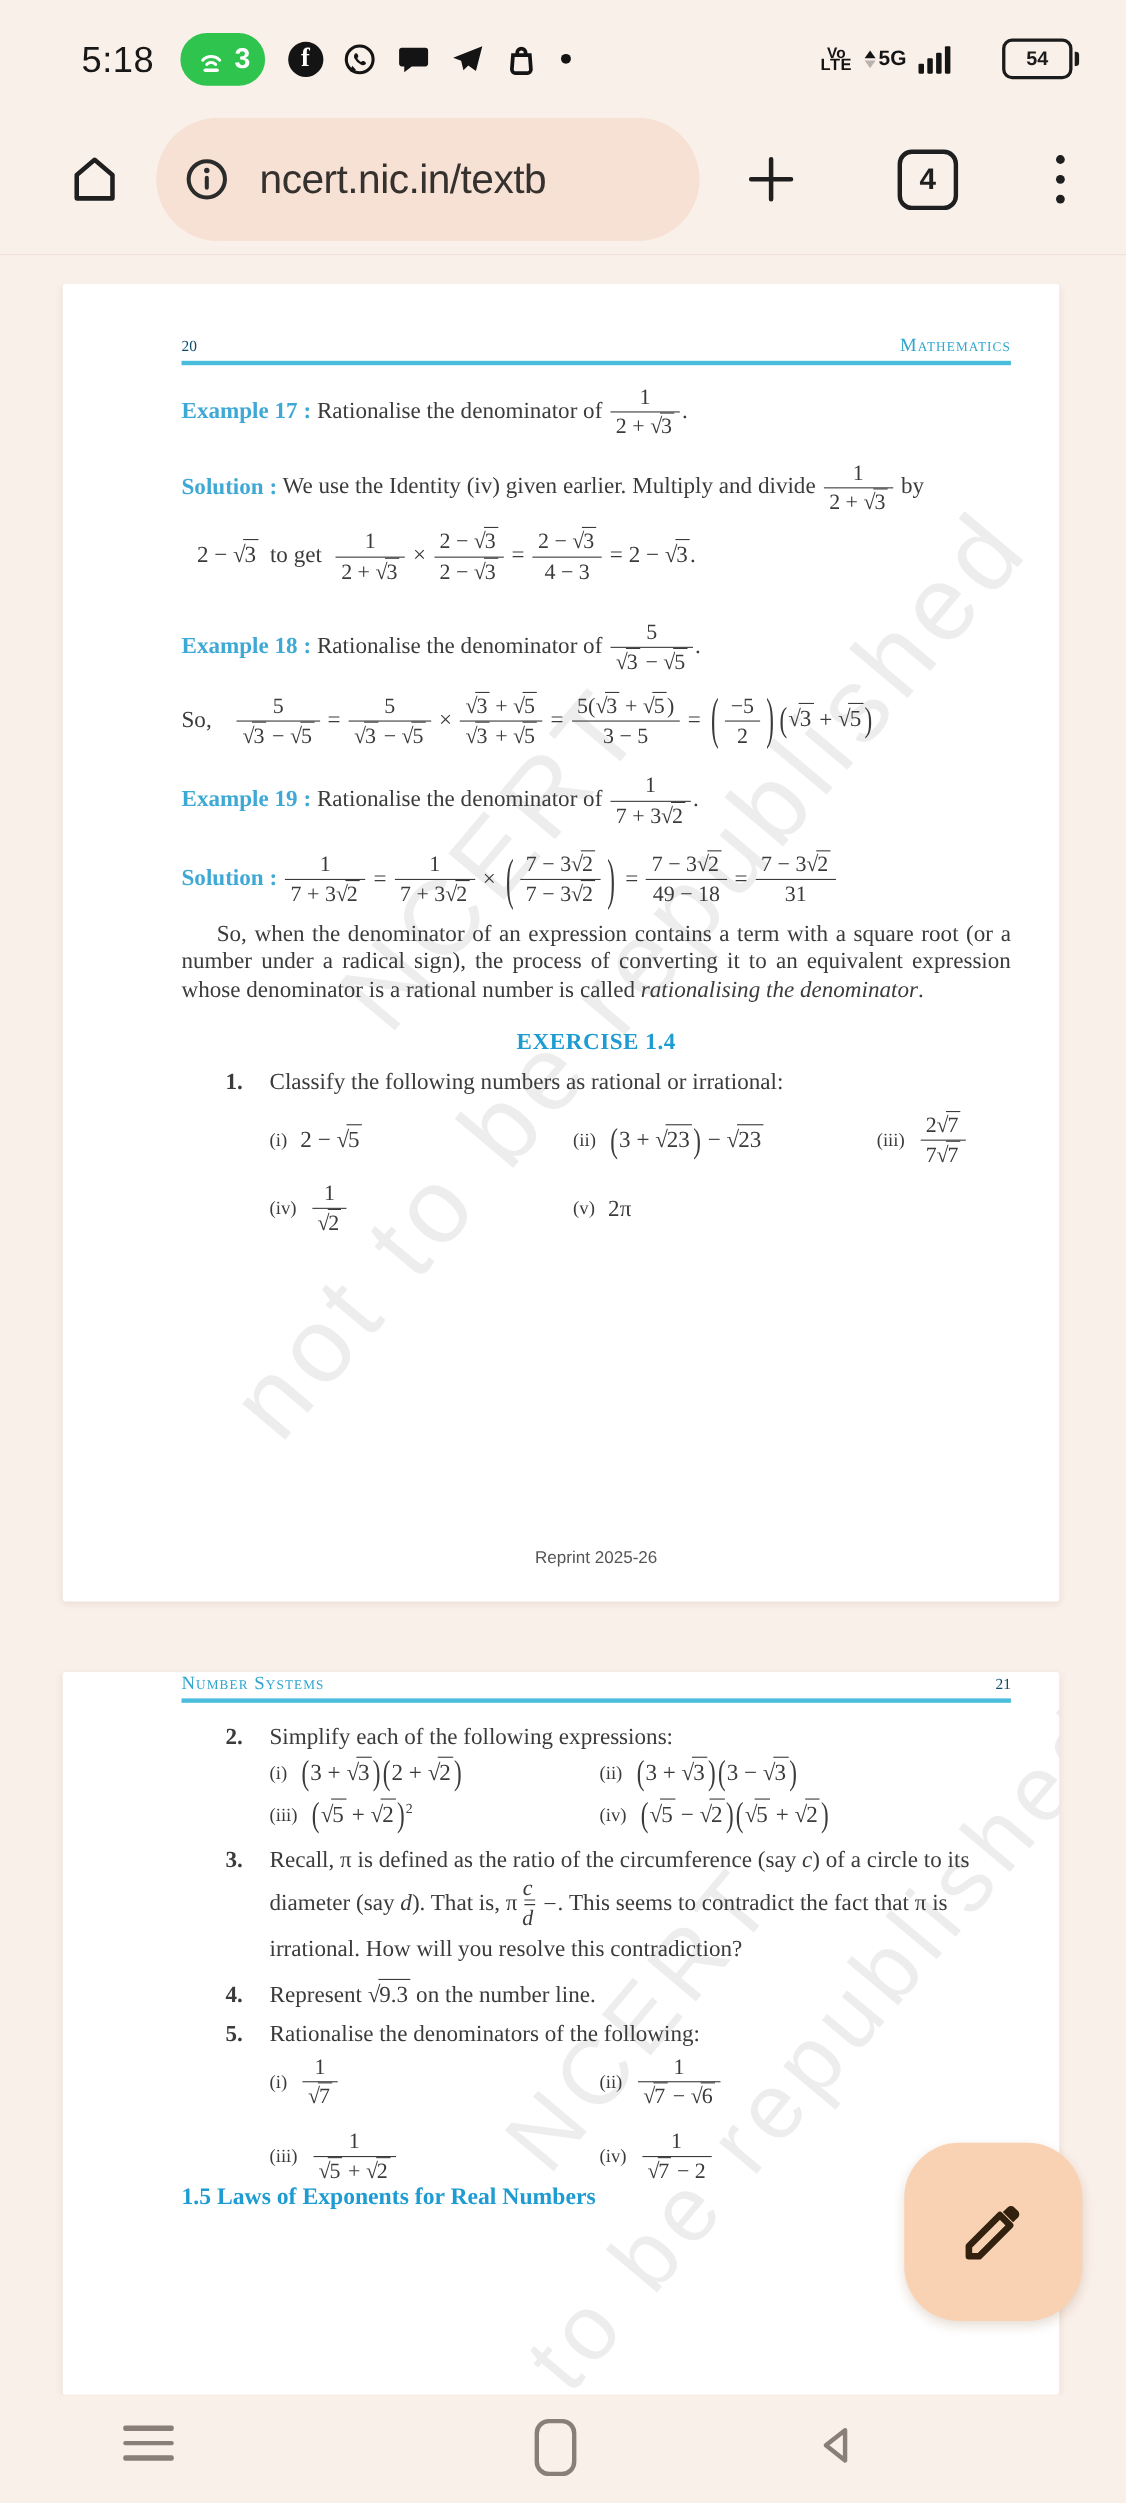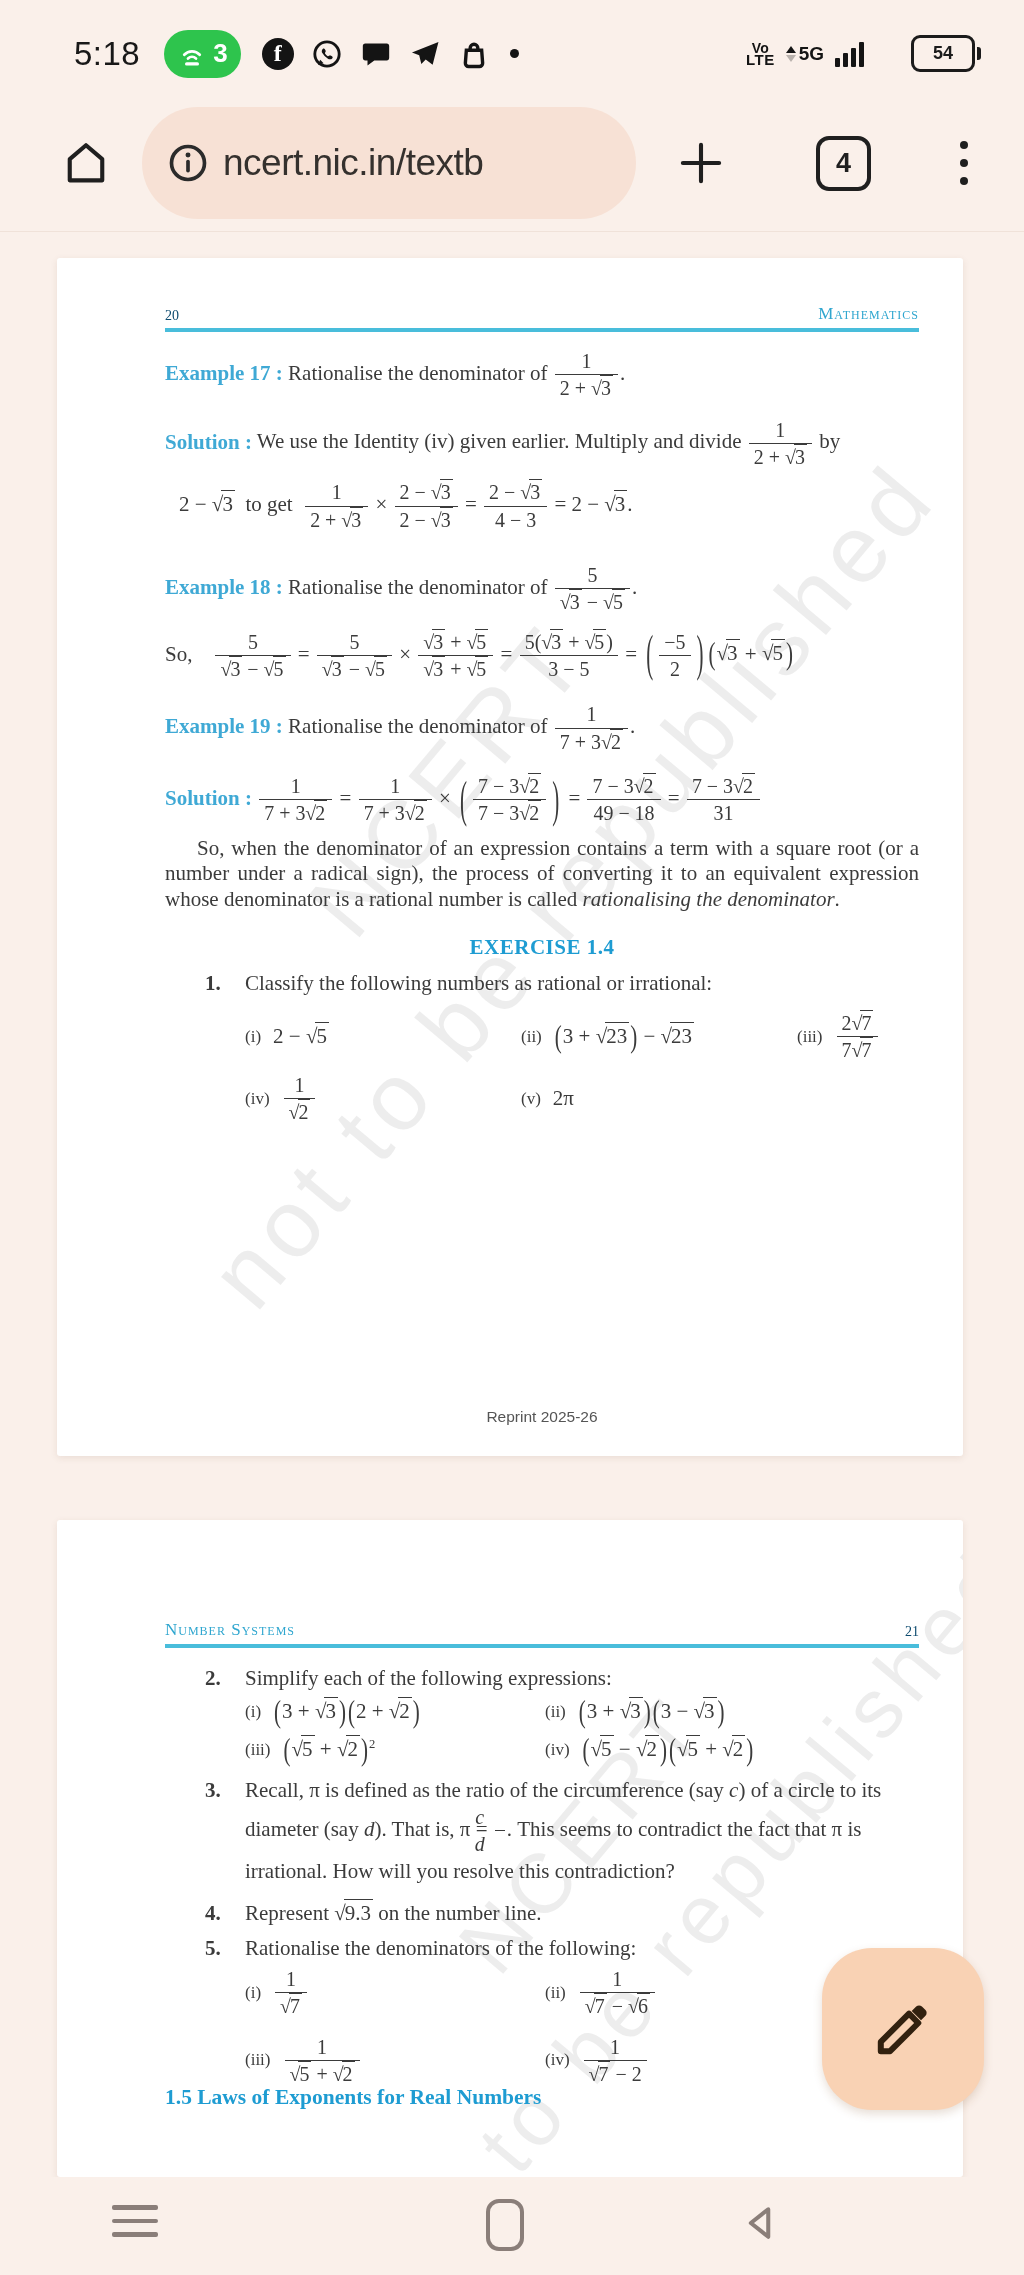--- a/index.html
+++ b/index.html
@@ -27,38 +27,38 @@
   .g5{font-size:19px;font-weight:700;color:#141414;}
   .bars{display:flex;align-items:flex-end;gap:3px;height:26px;}
   .bars i{display:block;width:5px;background:#141414;border-radius:1px;}
   .battery{display:flex;align-items:center;padding-left:36px;}
   .batt-body{width:58px;height:31px;border:3px solid #1b1b1b;border-radius:9px;display:flex;align-items:center;justify-content:center;font-size:18px;font-weight:600;color:#1b1b1b;background:#FAF0EA;}
   .batt-nub{width:4px;height:13px;background:#1b1b1b;border-radius:0 3px 3px 0;margin-left:2px;}
   
   .toolbar{position:absolute;top:95px;left:0;right:0;height:137px;display:flex;align-items:center;border-bottom:1px solid #F0E2D9;box-sizing:border-box;}
   .homebtn{margin-left:58px;width:56px;height:56px;display:flex;align-items:center;justify-content:center;}
   .homebtn svg{width:52px;height:52px;}
-  .urlpill{margin-left:28px;width:494px;height:112px;background:#F7E1D5;border-radius:56px;display:flex;align-items:center;padding:0 24px;gap:13px;box-sizing:border-box;}
+  .urlpill{margin-left:28px;width:494px;height:112px;background:#F7E1D5;border-radius:56px;display:flex;align-items:center;padding:0 24px;gap:26px;box-sizing:border-box;}
   .urlpill svg{width:44px;height:44px;flex:none;}
   .urltext{font-size:37px;color:#35312e;white-space:nowrap;overflow:hidden;letter-spacing:-0.5px;}
   .plusbtn{margin-left:34px;width:62px;height:62px;display:flex;align-items:center;justify-content:center;}
   .plusbtn svg{width:58px;height:58px;}
   .tabbtn{margin-left:84px;width:47px;height:47px;border:4px solid #1f1f1f;border-radius:13px;display:flex;align-items:center;justify-content:center;font-size:27px;font-weight:700;color:#1f1f1f;}
   .kebab{margin-left:80px;display:flex;flex-direction:column;gap:10px;width:26px;align-items:center;}
   .kebab i{width:8px;height:8px;border-radius:50%;background:#1f1f1f;display:block;}
   
   .page{position:absolute;left:57px;width:906px;background:#ffffff;box-shadow:0 2px 7px rgba(96,62,40,0.10);border-radius:3px;overflow:hidden;font-family:"Liberation Serif",serif;color:#3b3b3b;}
   .page1{top:258px;height:1198px;}
   .page2{top:1520px;height:657px;}
   .pcontent{position:relative;z-index:1;padding:0 44px 0 108px;}
   .watermark{position:absolute;z-index:0;left:50%;top:48%;transform:translate(-50%,-50%) rotate(-50deg);text-align:center;color:rgba(140,140,140,0.16);font-size:96px;letter-spacing:8px;line-height:1.7;white-space:nowrap;pointer-events:none;font-family:"Liberation Sans",sans-serif;}
   .page2 .watermark{left:64%;top:55%;font-size:84px;}
   .phead{display:flex;justify-content:space-between;align-items:flex-end;border-bottom:4px solid #49BDDB;padding-bottom:4px;}
   .page1 .phead{margin-top:46px;}
-  .page2 .phead{margin-top:100px;}
+  .page2 .phead{}
   .pgno{font-size:14px;color:#0c4a6e;}
   .rhead{font-size:17px;color:#2FA6CF;font-variant:small-caps;letter-spacing:1px;font-weight:500;}
   .bookline{font-size:21px;line-height:1.25;}
   .exlabel,.sollabel{color:#3FA9D5;font-weight:700;}
   .eq{font-size:21px;white-space:pre-wrap;}
   .para{font-size:21px;line-height:1.22;text-align:justify;text-indent:32px;}
   .extitle{text-align:center;font-weight:700;color:#1E9CD2;font-size:21px;letter-spacing:0.5px;}
   .q{font-size:21px;padding-left:80px;text-indent:-40px;line-height:1.45;}
   .q .qno{display:inline-block;width:40px;font-weight:700;text-indent:0;}
   .items3{display:grid;grid-template-columns:276px 276px 1fr;padding-left:80px;align-items:center;}

